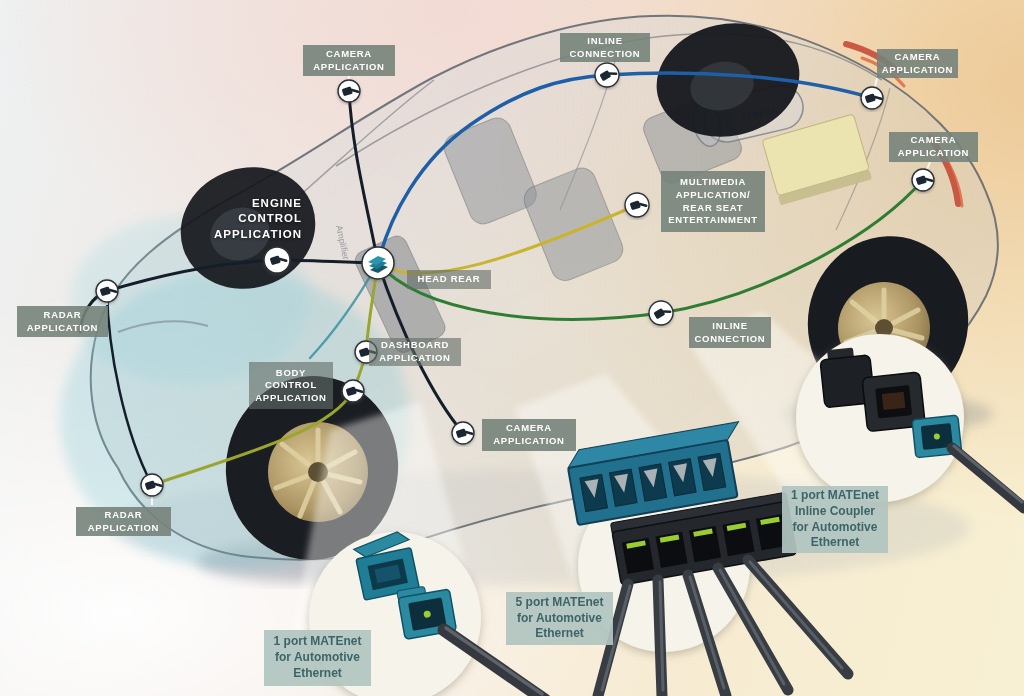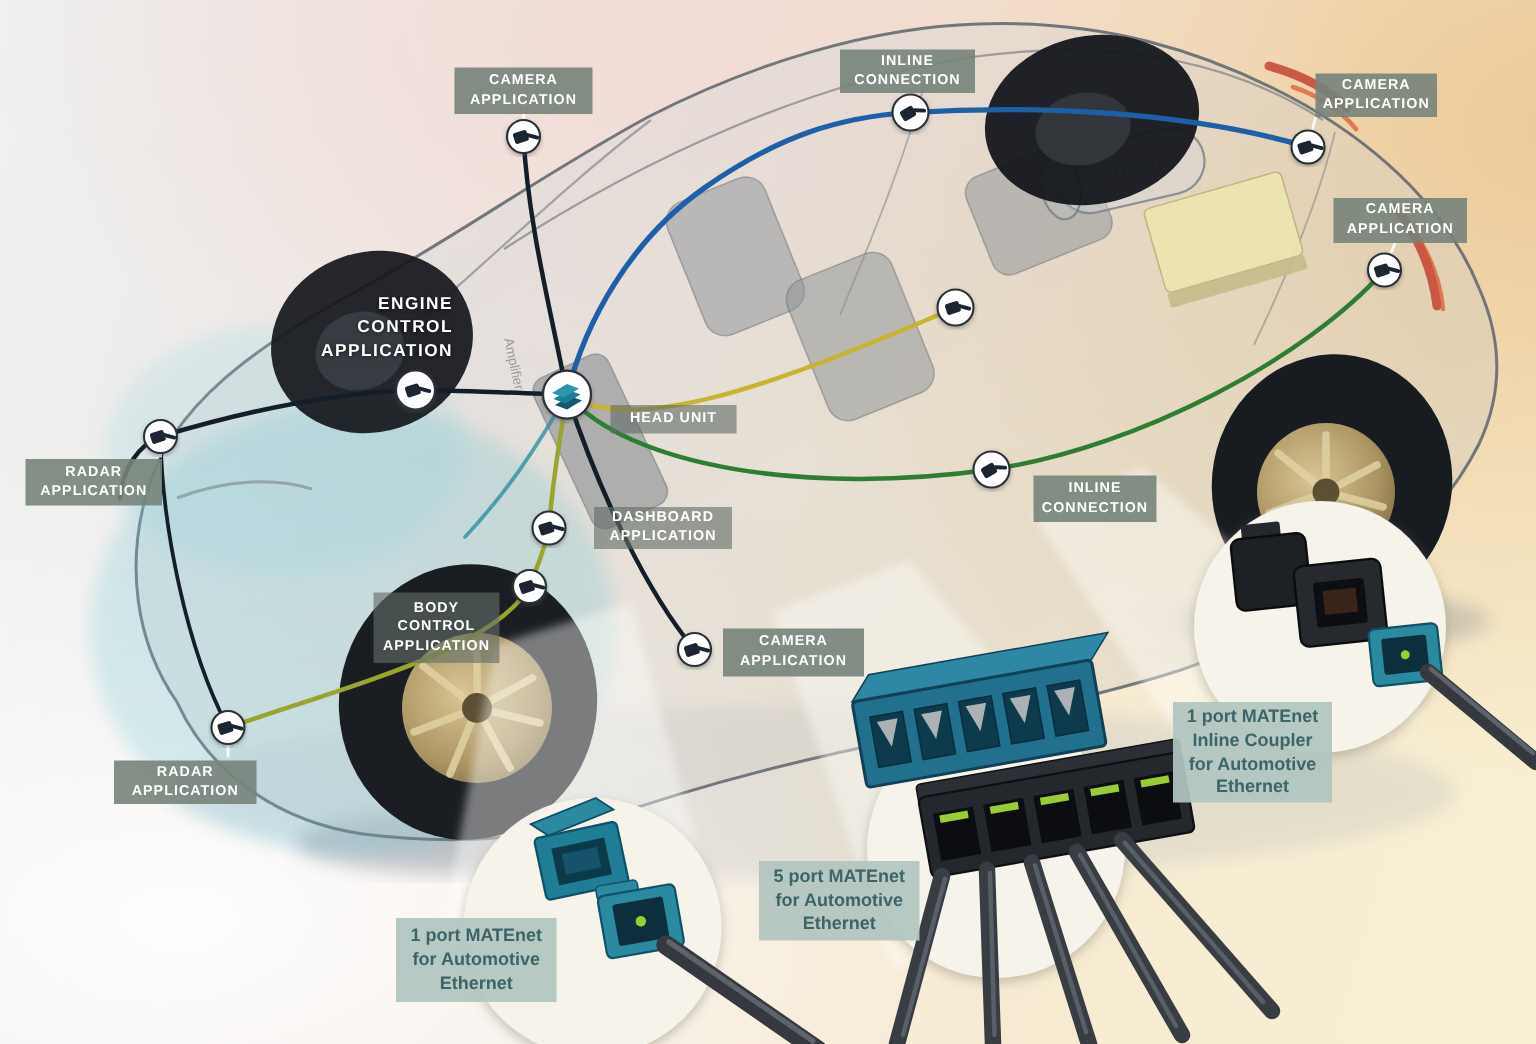--- a/index.html
+++ b/index.html
@@ -24,21 +24,21 @@
   .app-label.no-box{
     background:none;font-size:11.5px;letter-spacing:1px;
     text-shadow:0 1px 3px rgba(0,0,0,0.55);
     text-align:right;
   }
   .callout-label{
     position:absolute;box-sizing:border-box;
     background:rgba(178,197,191,0.93);
     color:#3d6569;font-weight:bold;font-size:12px;line-height:1.32;
     text-align:center;white-space:pre-line;
-    padding:0 4px;display:flex;align-items:center;justify-content:center;
+    padding:0 4px;display:flex;align-items:center;justify-content:center;margin-top:18px;
   }
 </style>
 </head>
 <body>
 
 <div id="canvas">
 
 <svg width="1024" height="696" viewBox="0 0 1024 696">
   <defs>
     <linearGradient id="bodyGrad" x1="0" y1="0" x2="1" y2="1">
@@ -330,28 +330,32 @@
 APPLICATION</div>
 <div class="app-label" style="left:560px;top:33px;width:90px;height:29px;">INLINE
 CONNECTION</div>
 <div class="app-label" style="left:877px;top:49px;width:81px;height:29px;">CAMERA
 APPLICATION</div>
 <div class="app-label" style="left:889px;top:132px;width:89px;height:30px;">CAMERA
 APPLICATION</div>
 <div class="app-label no-box" style="left:203px;top:193px;width:110px;height:52px;">ENGINE
 CONTROL
 APPLICATION</div>
-<div class="app-label translucent" style="left:407px;top:270px;width:84px;height:19px;">HEAD UNIT</div>
+<div class="app-label" style="left:661px;top:171px;width:104px;height:61px;">MULTIMEDIA
+APPLICATION/
+REAR SEAT
+ENTERTAINMENT</div>
+<div class="app-label translucent" style="left:407px;top:270px;width:84px;height:19px;">HEAD REAR</div>
 <div class="app-label" style="left:17px;top:306px;width:91px;height:31px;">RADAR
 APPLICATION</div>
-<div class="app-label translucent" style="left:396px;top:338px;width:92px;height:28px;">DASHBOARD
+<div class="app-label translucent" style="left:369px;top:338px;width:92px;height:28px;">DASHBOARD
 APPLICATION</div>
 <div class="app-label" style="left:689px;top:317px;width:82px;height:31px;">INLINE
 CONNECTION</div>
-<div class="app-label translucent" style="left:249px;top:395px;width:84px;height:47px;">BODY
+<div class="app-label translucent" style="left:249px;top:362px;width:84px;height:47px;">BODY
 CONTROL
 APPLICATION</div>
 <div class="app-label" style="left:482px;top:419px;width:94px;height:32px;">CAMERA
 APPLICATION</div>
 <div class="app-label" style="left:76px;top:507px;width:95px;height:29px;">RADAR
 APPLICATION</div>
 
 <div class="callout-label" style="left:264px;top:612px;width:107px;height:56px;">1 port MATEnet
 for Automotive
 Ethernet</div>

